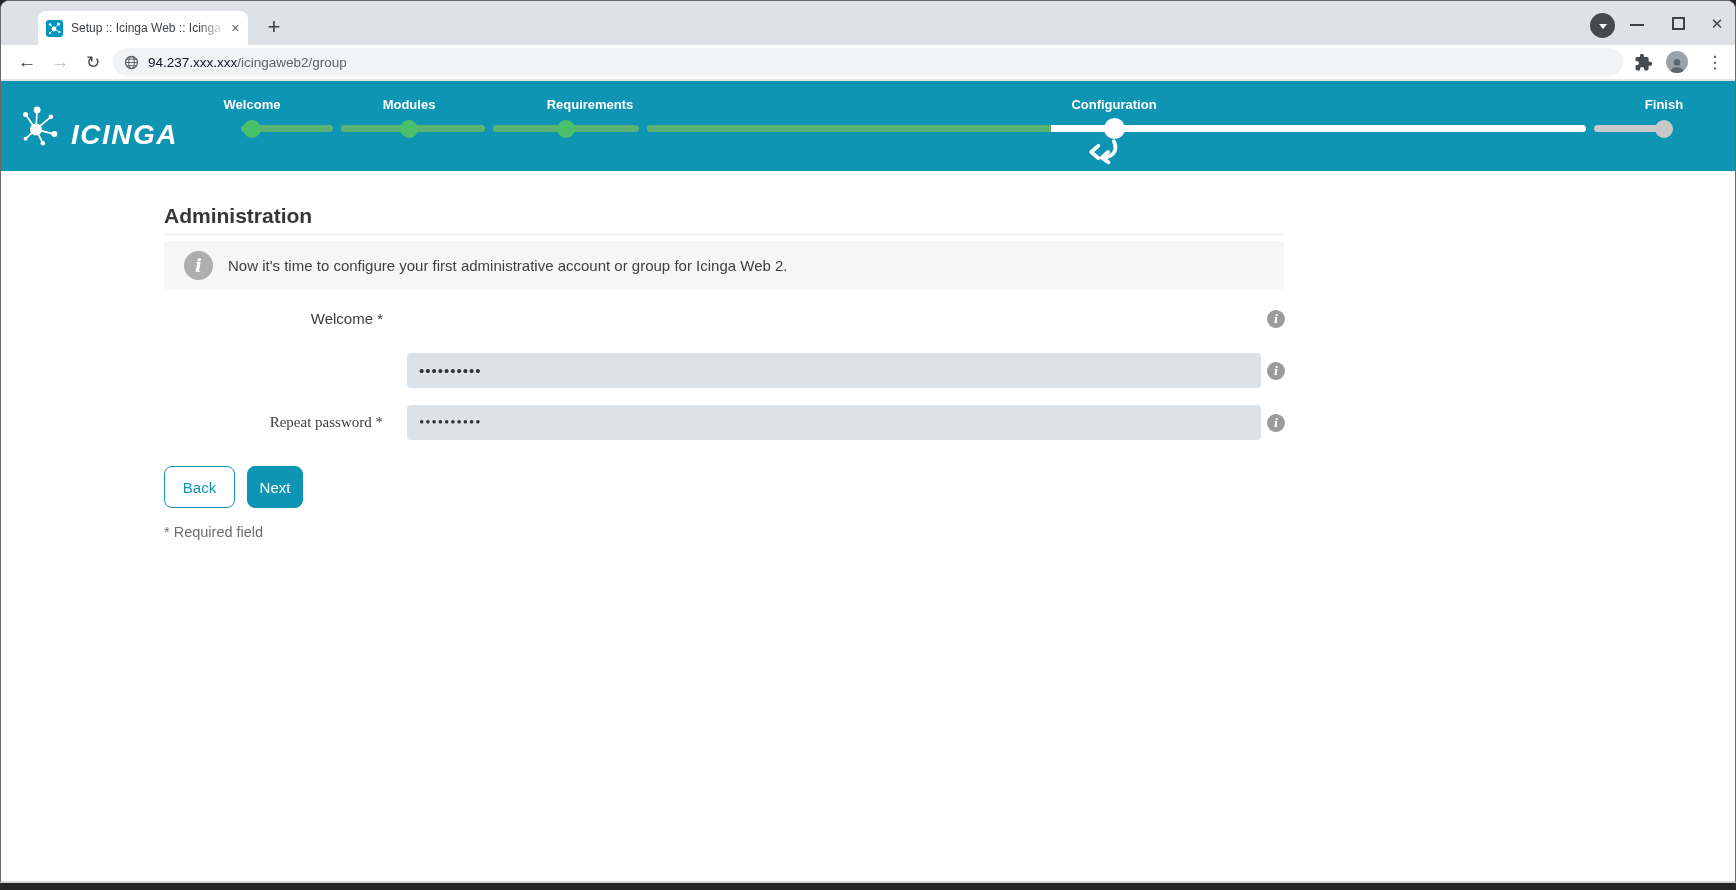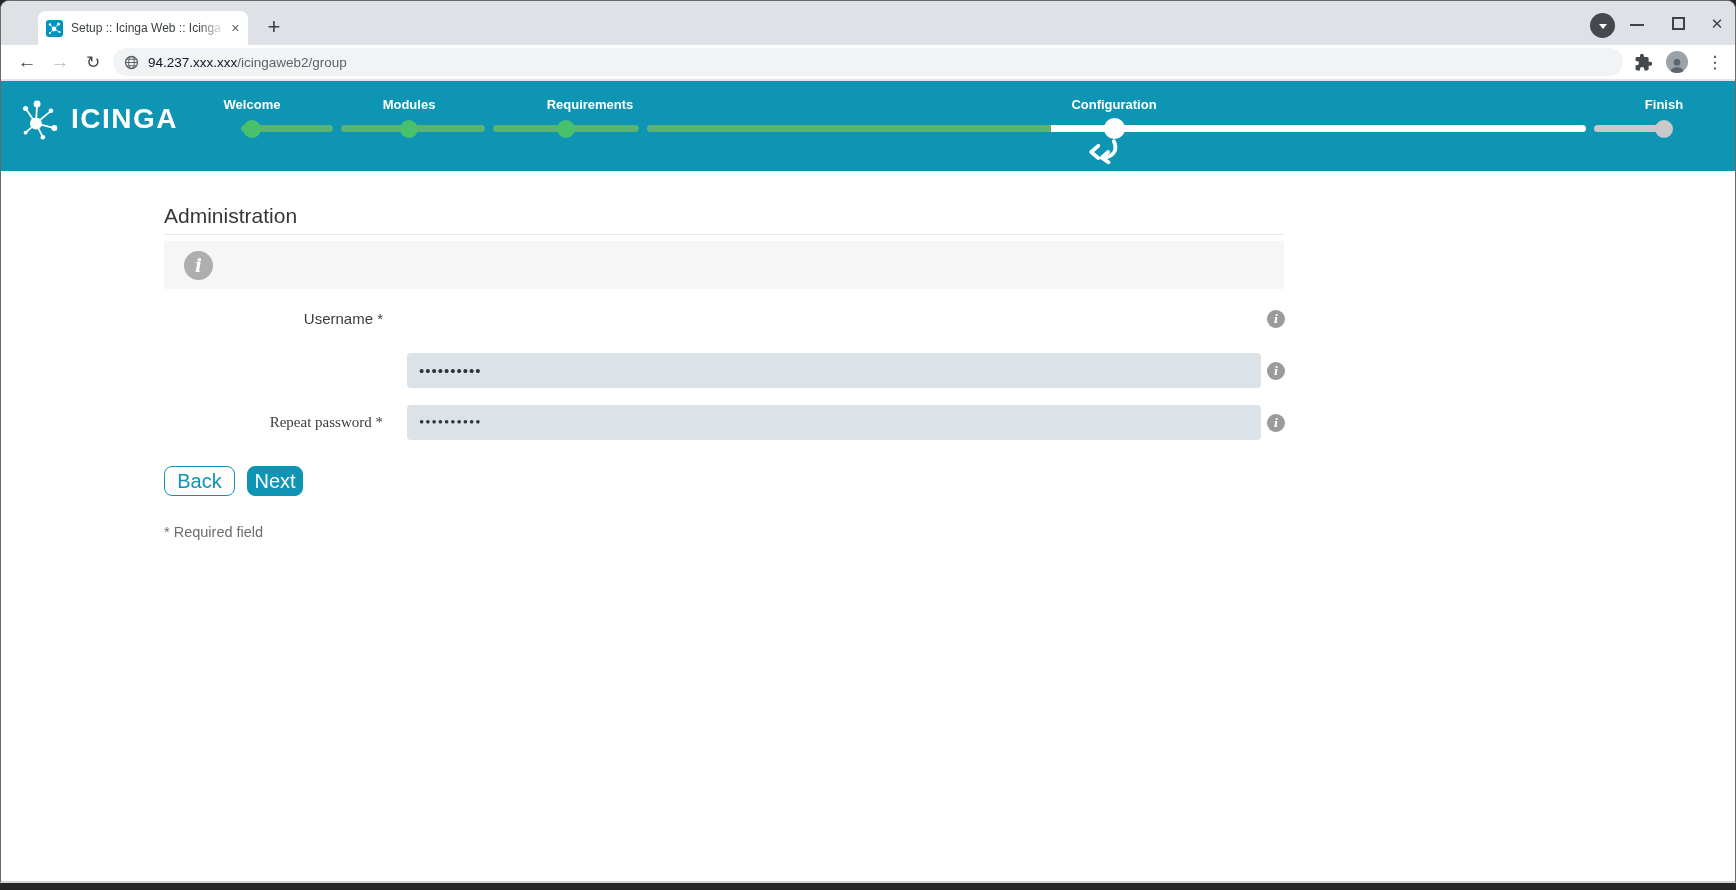--- a/index.html
+++ b/index.html
@@ -53,57 +53,57 @@
   .url-domain { color: #0f172a; }
   .url-path { color: #5f6368; }
   .ext-puzzle { position:absolute; left: 1633px; top: 8px; width: 19px; height: 19px; }
   .avatar { position:absolute; left: 1665px; top: 6px; width: 22px; height: 22px; border-radius: 50%; background: #9aa2aa;
     overflow: hidden; display:flex; align-items:flex-end; justify-content:center;}
   .kebab { position:absolute; left: 1702px; top: 5px; width: 24px; height: 24px; display:flex; align-items:center; justify-content:center;
     font-size: 17px; color: #454a4e; letter-spacing: 0;}
 
   
   .appheader { position: relative; height: 90px; background: #0f95b4; }
-  .logo { position:absolute; left: 20px; top: 14px; display:flex; align-items:flex-start; }
+  .logo { position:absolute; left: 20px; top: 20px; display:flex; align-items:flex-end;font-style:italic; }
   .logo-text { color:#fff; font-size: 28px; font-weight: bold; letter-spacing: 1.5px; margin-left: 4px; margin-top: 8px;}
   .step-label { position:absolute; top: 16px; transform: translateX(-50%); color:#fff; font-size: 13px; font-weight: bold; white-space: nowrap;}
   .seg { position:absolute; top: 44px; height: 7px; border-radius: 4px; background: #5ab273; }
   .seg1 { left: 240px; width: 92px; }
   .seg2 { left: 340px; width: 144px; }
   .seg3 { left: 492px; width: 146px; }
   .seg4 { left: 646px; width: 939px; background: linear-gradient(to right, #5ab273 0px, #5ab273 404px, #ffffff 404px, #ffffff 100%); }
   .seg5 { left: 1593px; width: 75px; background: #c9c9c9; }
   .dot { position:absolute; width: 18px; height: 18px; border-radius: 50%; top: 39px; }
   .dot-done { background: #49c16c; }
   .dot-current { background: #ffffff; width: 21px; height: 21px; top: 37px; }
   .dot-pending { background: #c9c9c9; }
   .current-arrow { position:absolute; left: 1086px; top: 57px; }
 
   
   .content { position: relative; height: 713px; background: #fff; }
-  .page-title { position:absolute; left: 163px; top: 33px; font-size: 21px; font-weight: normal; color: #363636; }
+  .page-title { position:absolute; left: 163px; top: 33px; font-size: 21px; font-weight: bold; color: #363636; }
   .title-rule { position:absolute; left: 163px; top: 63px; width: 1120px; height: 1px; background: #e8e8e8; }
   .infobox { position:absolute; left: 163px; top: 70px; width: 1120px; height: 48px; background: #f6f6f6;
     display:flex; align-items:center; }
   .info-big-i { width: 29px; height: 29px; border-radius: 50%; background: #aeaeae; margin-left: 20px;
     display:flex; align-items:center; justify-content:center;
     color:#fff; font-family: "DejaVu Serif", serif; font-style: italic; font-weight: bold; font-size: 18px; flex:0 0 auto;}
   .info-text { margin-left: 15px; font-size: 15px; color: #404040; }
   .frow-label { position:absolute; left: 100px; width: 282px; height: 35px; line-height: 35px;
     text-align: right; font-size: 15px; color: #3c3c3c; }
   .ifield { position:absolute; left: 406px; width: 854px; height: 35px; background: #dbe3e8;
     border: none; border-radius: 4px; padding: 0 12px; font-size: 15px; color: #333;
     font-family: "Liberation Sans", sans-serif; outline: none; }
   .masked { letter-spacing: 1px; }
   .field-i { position:absolute; left: 1266px; width: 18px; height: 18px; border-radius: 50%; background: #9b9b9b;
     display:flex; align-items:center; justify-content:center;
     color:#fff; font-family:"DejaVu Serif", serif; font-style: italic; font-weight: bold; font-size: 11px; }
   .row1 { top: 130px; } .row2 { top: 182px; } .row3 { top: 234px; font-family: Liberation Serif, serif; }
   .row1i { top: 139px; } .row2i { top: 191px; } .row3i { top: 243px; }
-  .btn { position:absolute; top: 295px; height: 30px; border-radius: 8px; font-size: 20px;
+  .btn { position:absolute; top: 295px; height: 42px; border-radius: 8px; font-size: 15px;
     font-family: "Liberation Sans", sans-serif; cursor: pointer; display:flex; align-items:center; justify-content:center; }
   .btn-back { left: 163px; width: 71px; background: #fff; border: 1px solid #0f95b4; color: #0f95b4; }
   .btn-next { left: 246px; width: 56px; background: #0f95b4; border: 1px solid #0f95b4; color: #fff; }
   .required-note { position:absolute; left: 163px; top: 353px; font-size: 14.5px; color: #6e6e6e; }
 </style>
 </head>
 <body>
 
 <div class="window">
 
@@ -198,23 +198,24 @@
       <path d="M22.5 14.5 L15.5 20.5 L23 25.5" fill="none" stroke="#fff" stroke-width="4" stroke-linecap="round" stroke-linejoin="round"></path>
     </svg>
   </div>
 
   <div class="content">
     <div class="page-title">Administration</div>
     <div class="title-rule"></div>
 
     <div class="infobox">
       <div class="info-big-i">i</div>
-    </div>
-
-    <div class="frow-label row1">Username *</div>
+      <div class="info-text">Now it's time to configure your first administrative account or group for Icinga Web 2.</div>
+    </div>
+
+    <div class="frow-label row1">Welcome *</div>
     <div class="field-i row1i">i</div>
 
     <input class="ifield masked row2" type="text" value="••••••••••" style="">
     <div class="field-i row2i">i</div>
 
     <div class="frow-label row3">Repeat password *</div>
     <input class="ifield masked row3" type="text" value="••••••••••" style="">
     <div class="field-i row3i">i</div>
 
     <div class="btn btn-back">Back</div>

